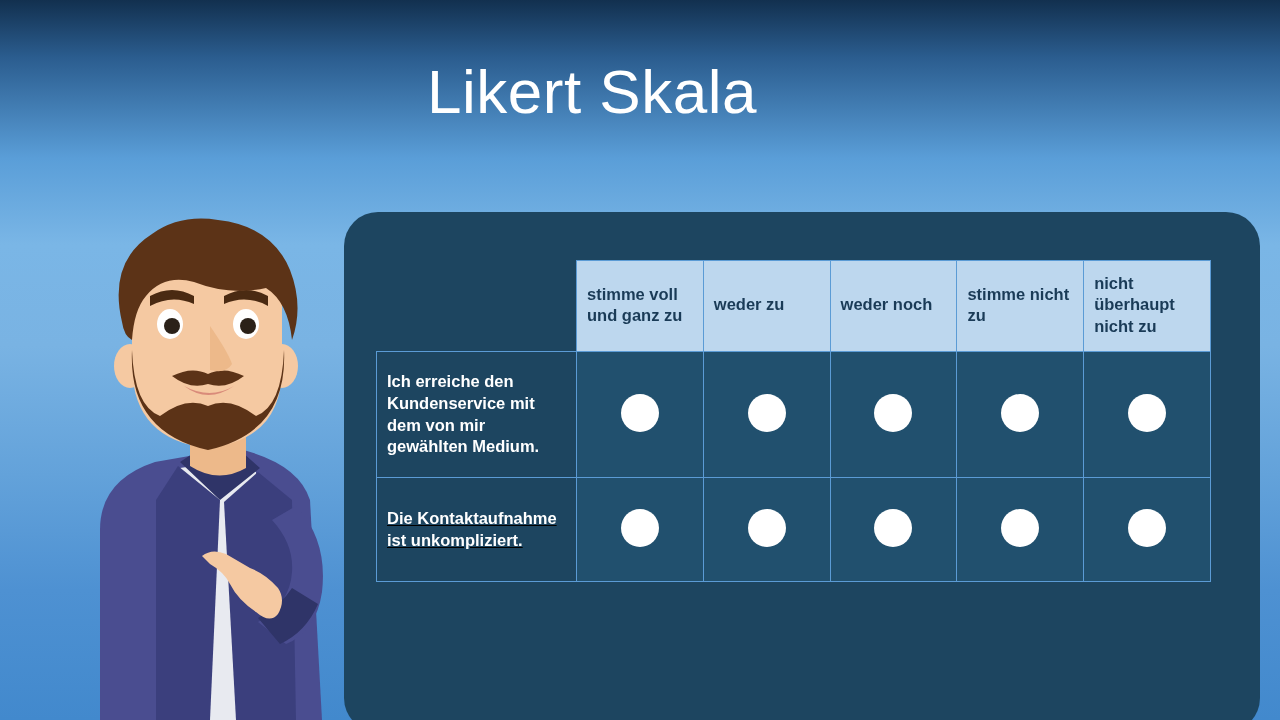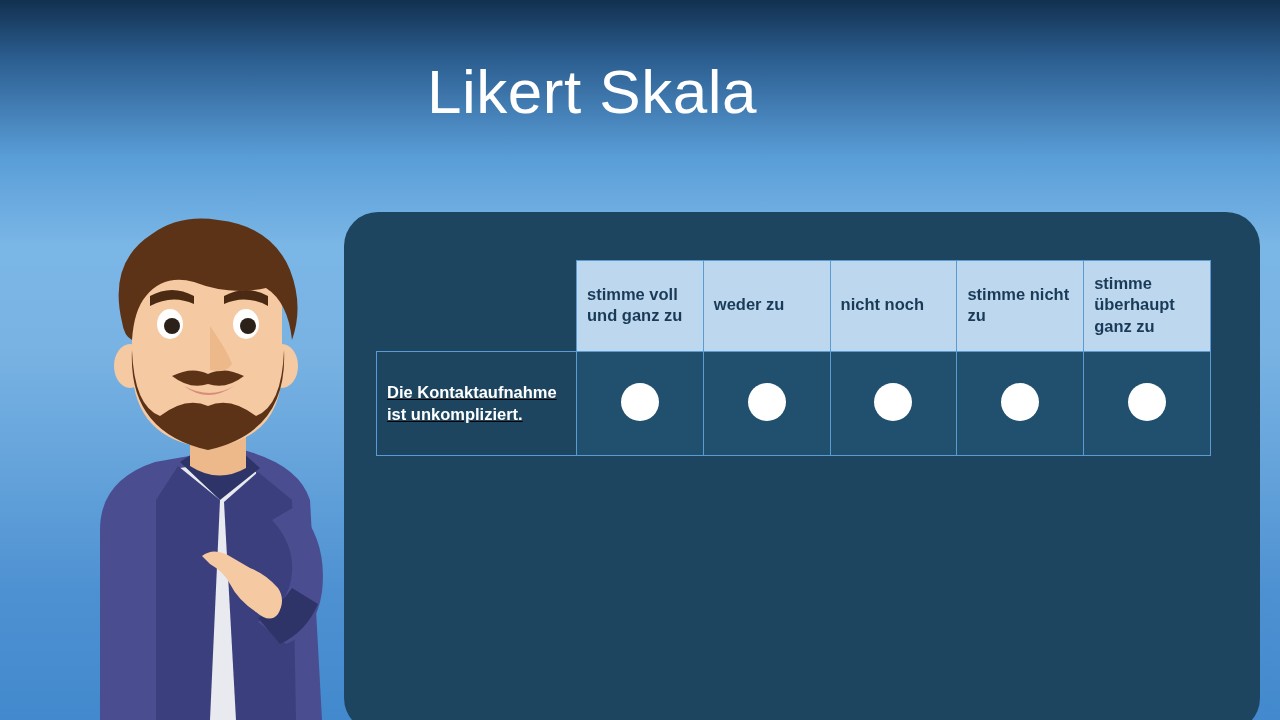--- a/index.html
+++ b/index.html
@@ -177,26 +177,34 @@
           <col class="ocol">
           <col class="ocol">
           <col class="ocol">
           <col class="ocol">
       </colgroup>
       <thead>
         <tr>
           <th class="corner-cell"></th>
           <th class="opt-head">stimme voll und ganz zu</th>
           <th class="opt-head">weder zu</th>
-          <th class="opt-head">nicht noch</th>
+          <th class="opt-head">weder noch</th>
           <th class="opt-head">stimme nicht zu</th>
-          <th class="opt-head">stimme überhaupt ganz zu</th>
+          <th class="opt-head">nicht überhaupt nicht zu</th>
         </tr>
       </thead>
       <tbody>
+        <tr class="row-h1">
+          <td class="q-cell">Ich erreiche den Kundenservice mit dem von mir gewählten Medium.</td>
+          <td class="opt-cell"><span class="radio"></span></td>
+          <td class="opt-cell"><span class="radio"></span></td>
+          <td class="opt-cell"><span class="radio"></span></td>
+          <td class="opt-cell"><span class="radio"></span></td>
+          <td class="opt-cell"><span class="radio"></span></td>
+        </tr>
         <tr class="row-h2">
           <td class="q-cell">Die Kontaktaufnahme ist unkompliziert.</td>
           <td class="opt-cell"><span class="radio"></span></td>
           <td class="opt-cell"><span class="radio"></span></td>
           <td class="opt-cell"><span class="radio"></span></td>
           <td class="opt-cell"><span class="radio"></span></td>
           <td class="opt-cell"><span class="radio"></span></td>
         </tr>
       </tbody>
     </table>

